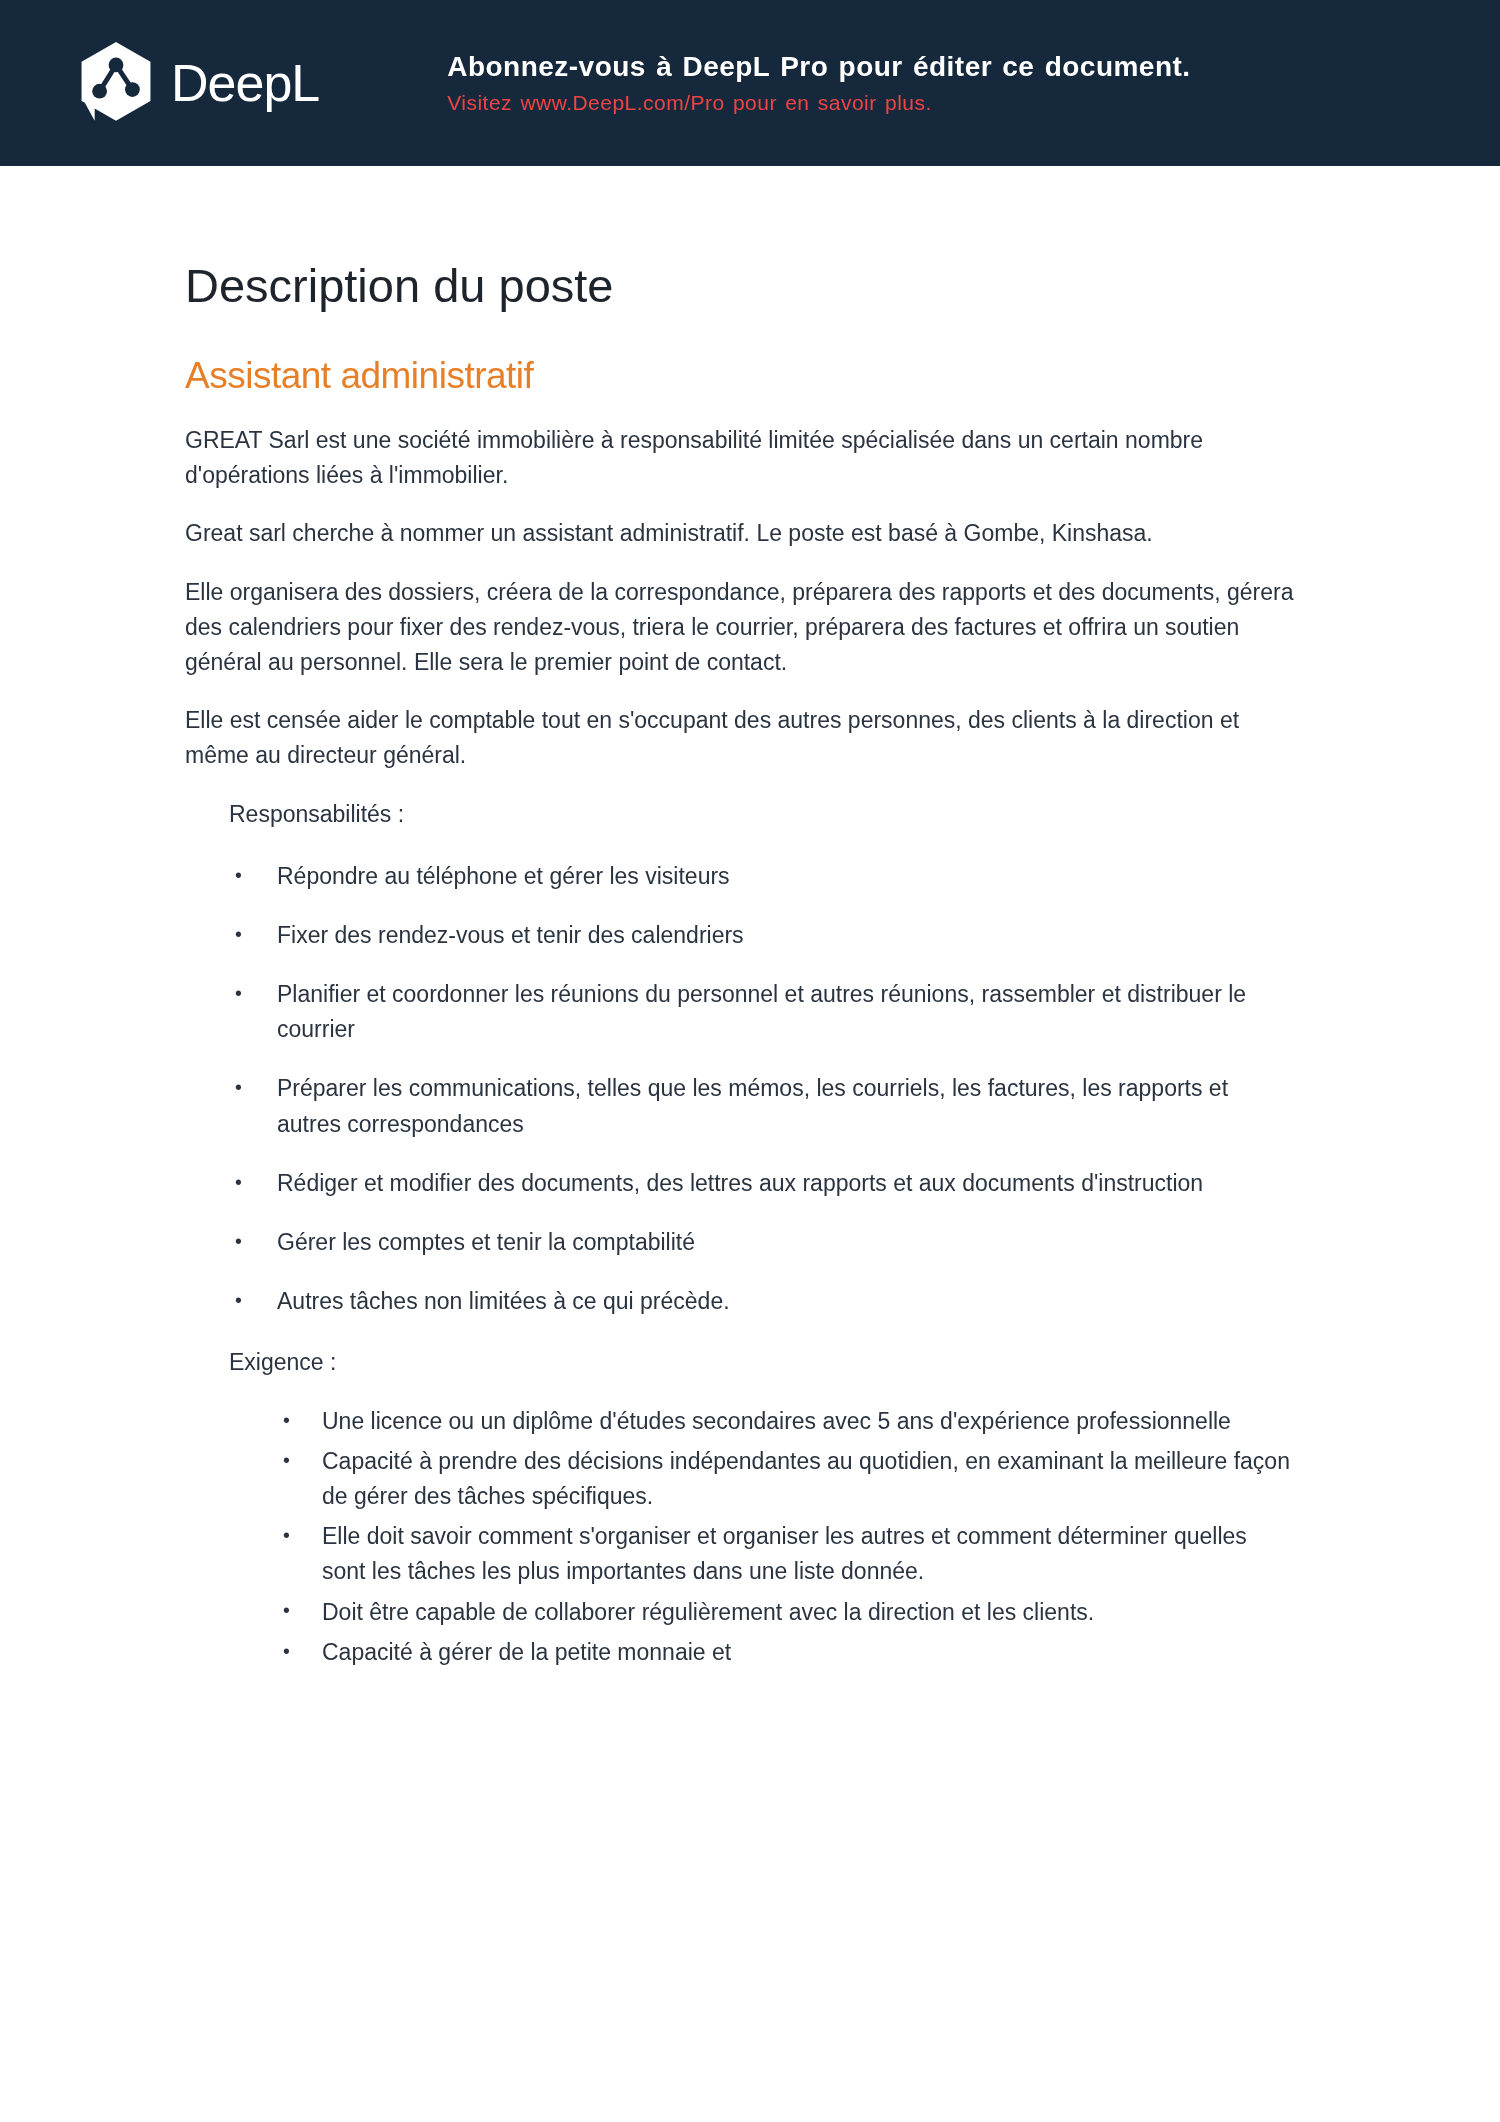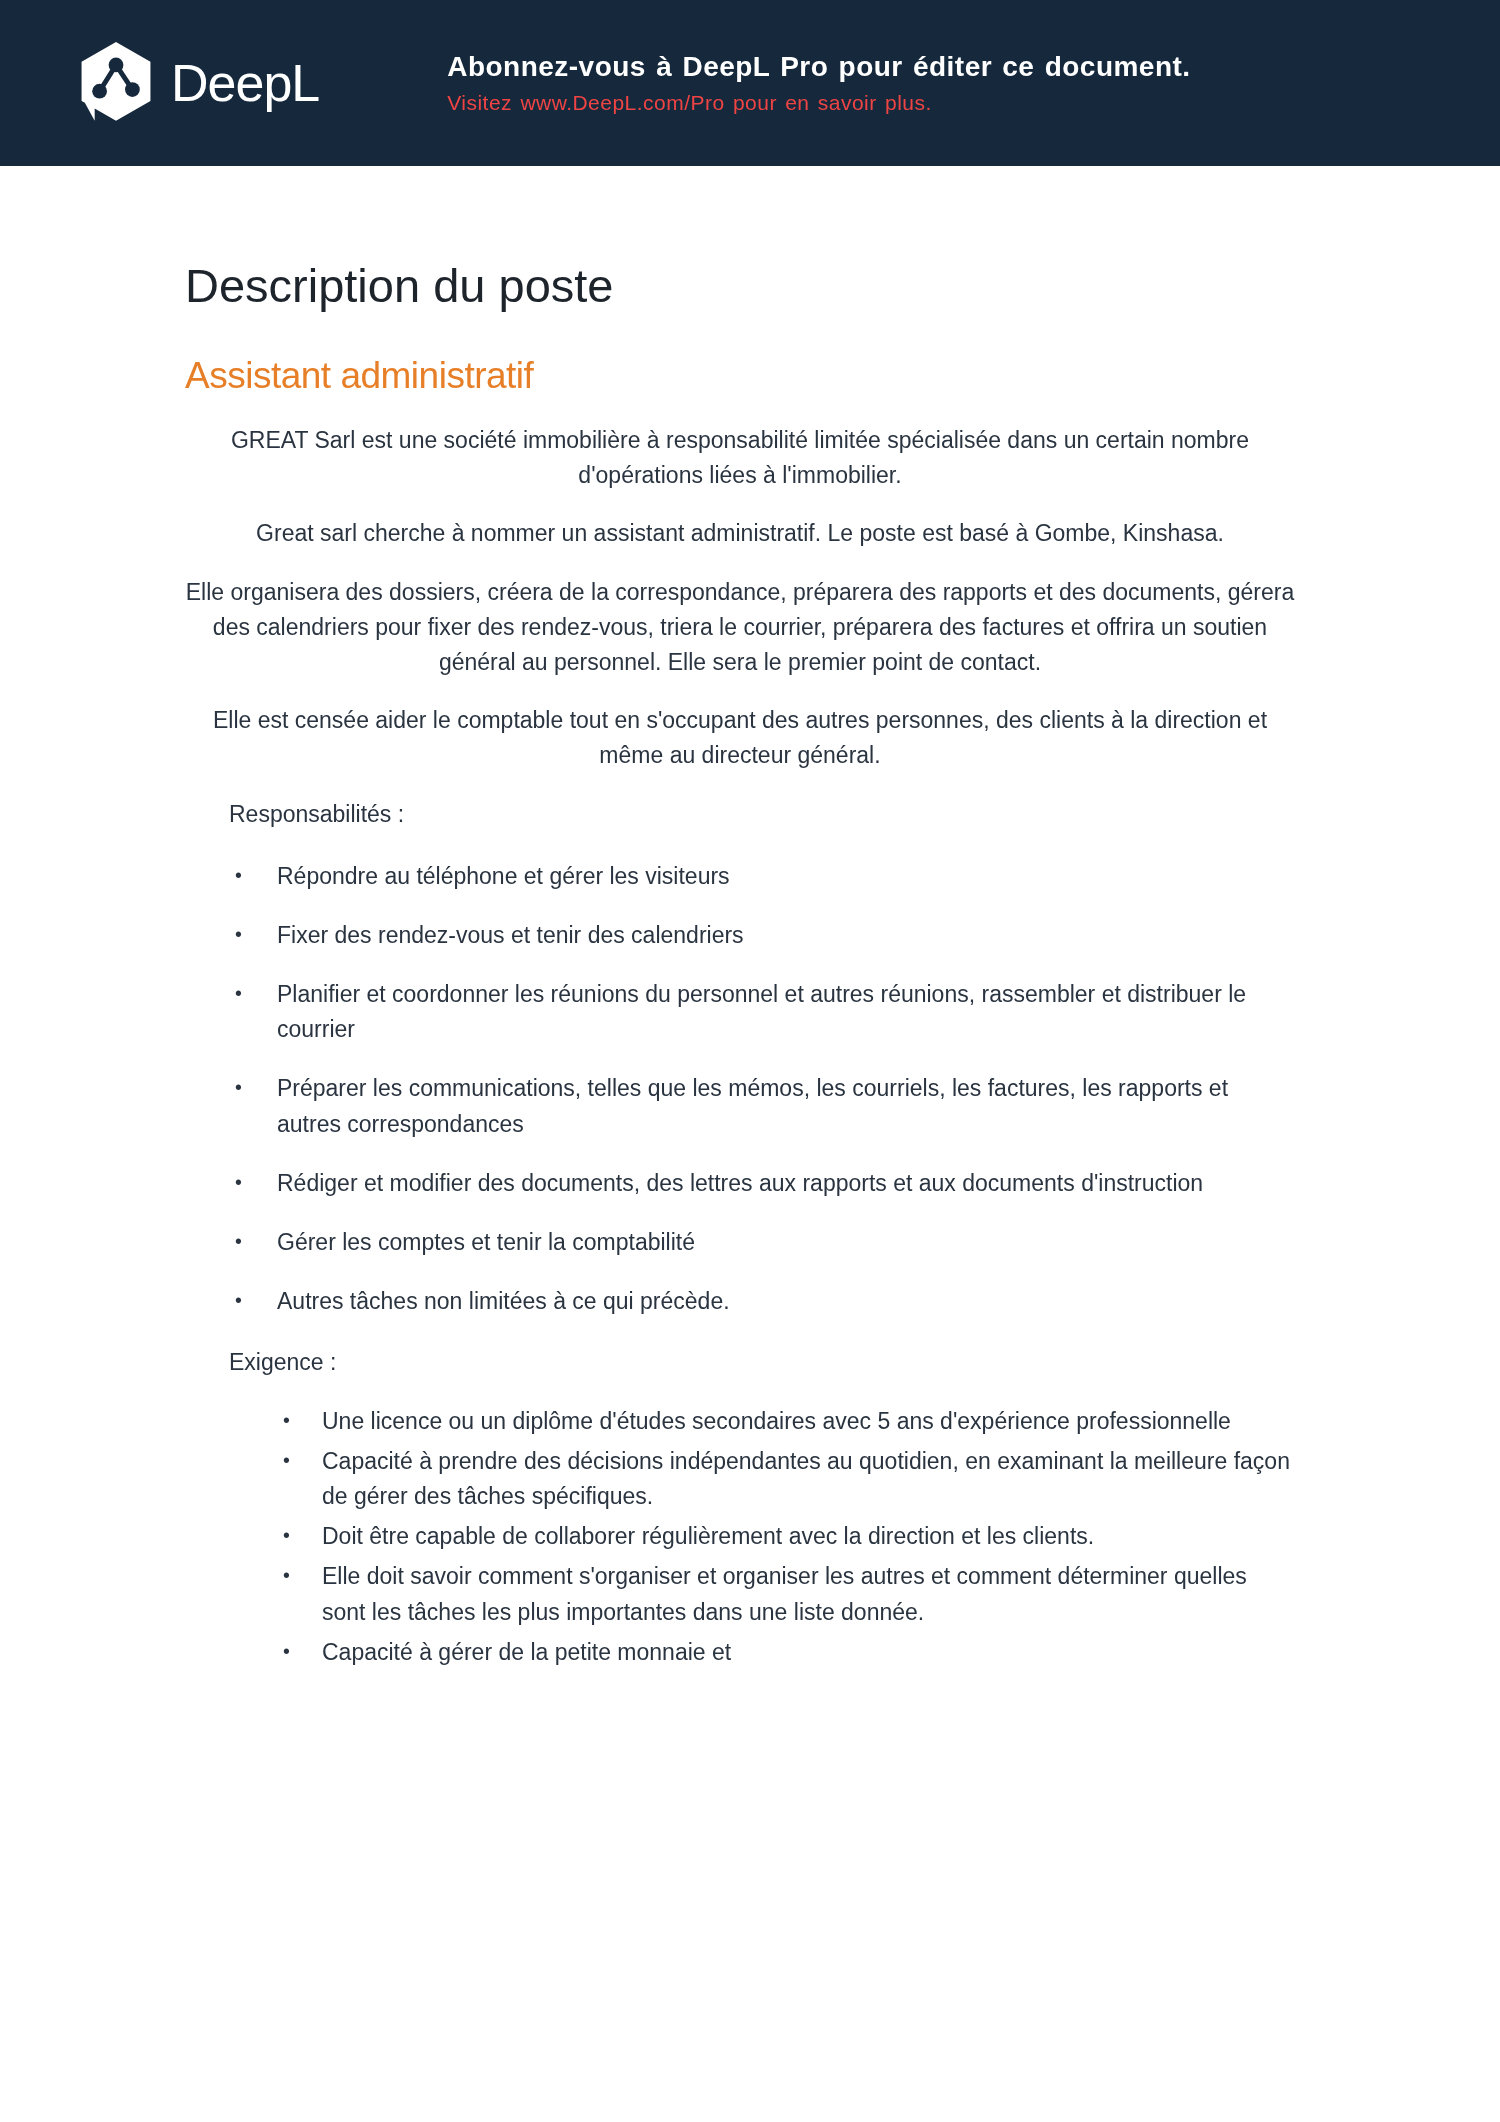--- a/index.html
+++ b/index.html
@@ -74,21 +74,20 @@
     letter-spacing:-0.5px;
     margin-bottom:26px;
   }
   .page p, .page li{
     font-size:23px;
     line-height:1.53;
     color:var(--text-color);
   }
   .paragraphs p{
     margin-bottom:23px;
-    text-align:center;
   }
   .section-label{
     margin-bottom:23px;
     margin-left:44px;
   }
 
   ul{list-style:none;}
   ul li{position:relative;}
   ul li::before{
     content:"\2022";
@@ -158,17 +157,17 @@
       <li>Rédiger et modifier des documents, des lettres aux rapports et aux documents d'instruction</li>
       <li>Gérer les comptes et tenir la comptabilité</li>
       <li>Autres tâches non limitées à ce qui précède.</li>
     </ul>
 
   <p class="section-label">Exigence :</p>
 
   <ul class="list-requirements">
       <li>Une licence ou un diplôme d'études secondaires avec 5 ans d'expérience professionnelle</li>
       <li>Capacité à prendre des décisions indépendantes au quotidien, en examinant la meilleure façon de gérer des tâches spécifiques.</li>
+      <li>Elle doit savoir comment s'organiser et organiser les autres et comment déterminer quelles sont les tâches les plus importantes dans une liste donnée.</li>
       <li>Doit être capable de collaborer régulièrement avec la direction et les clients.</li>
-      <li>Elle doit savoir comment s'organiser et organiser les autres et comment déterminer quelles sont les tâches les plus importantes dans une liste donnée.</li>
       <li>Capacité à gérer de la petite monnaie et</li>
     </ul>
 </main>
 
 </body></html>

